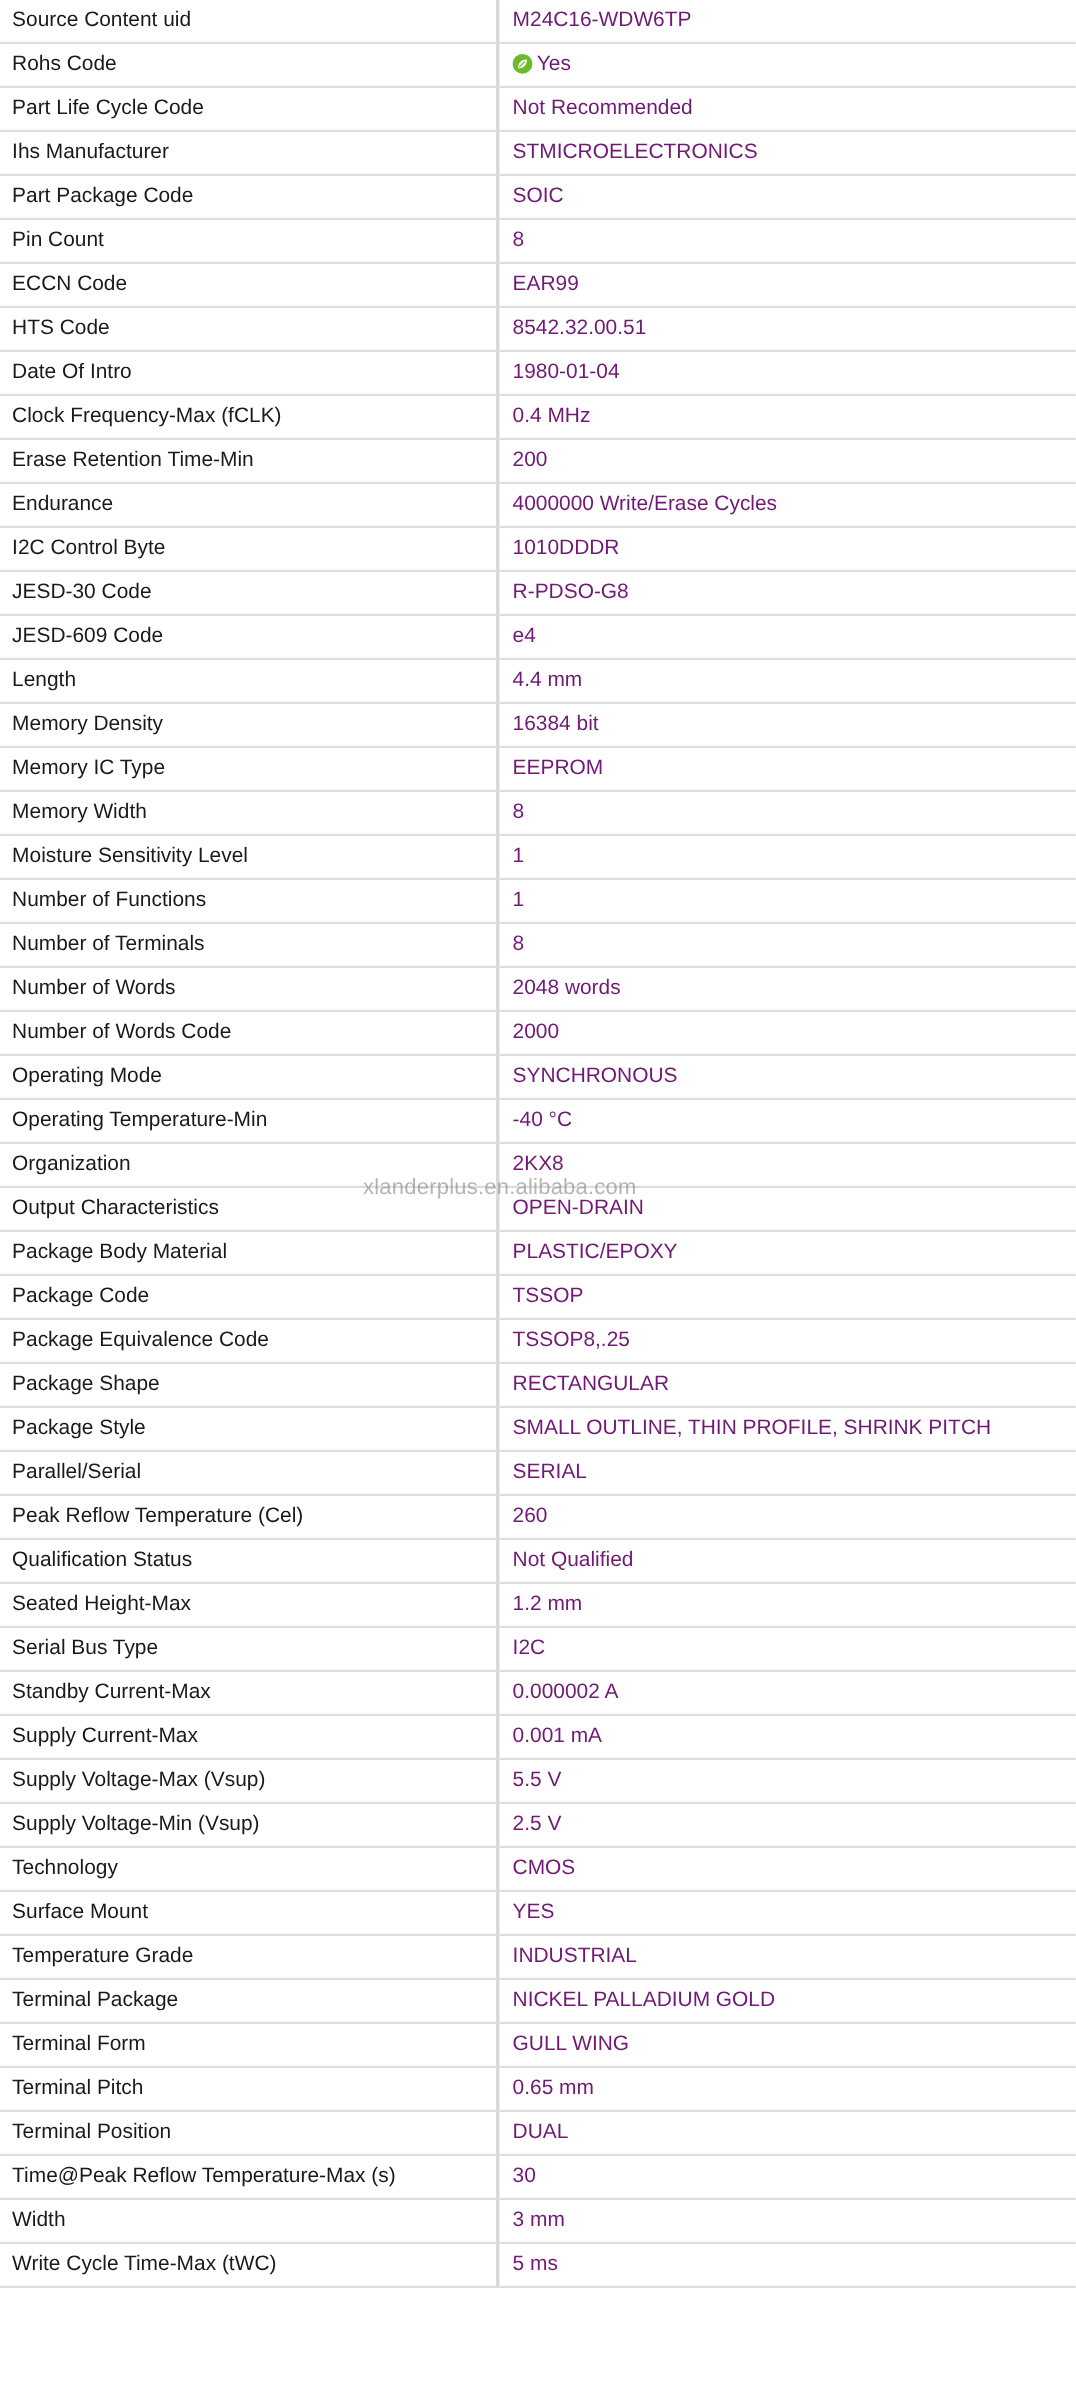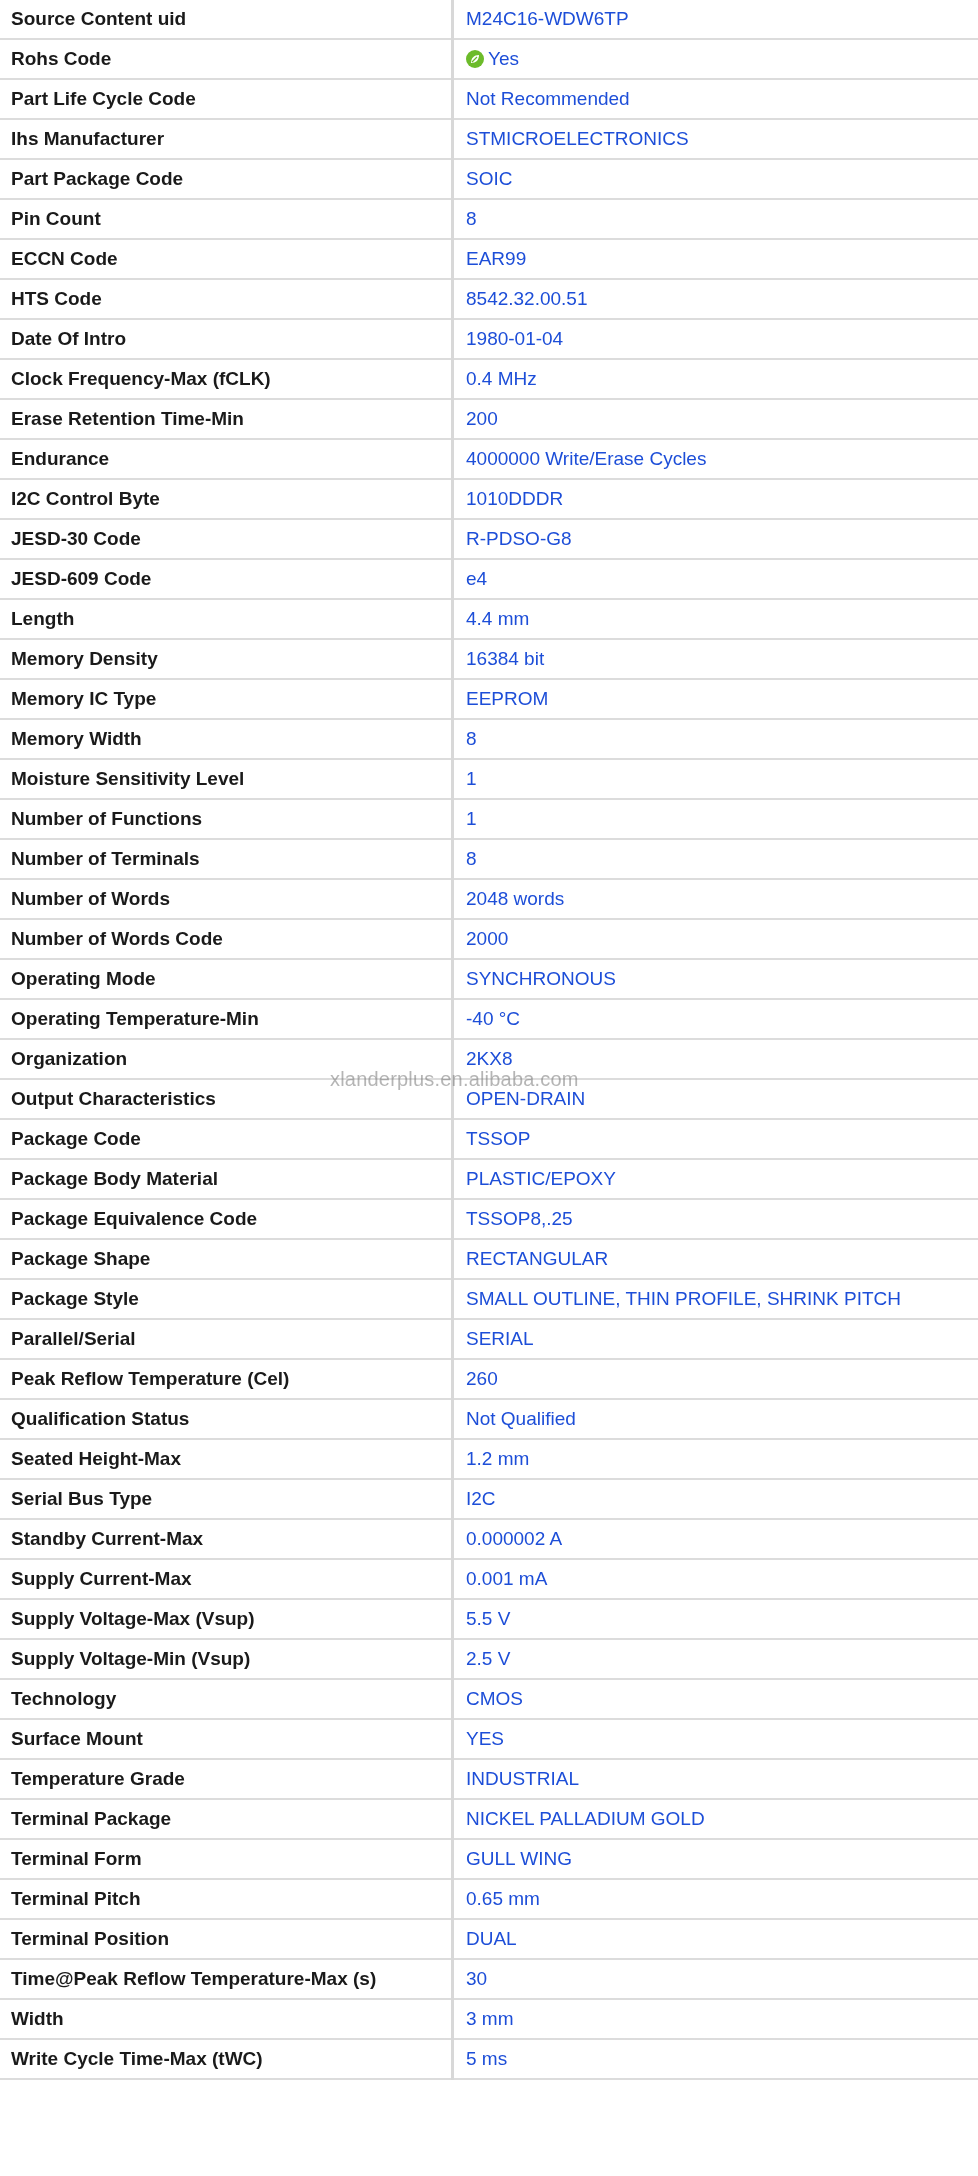--- a/index.html
+++ b/index.html
@@ -1,22 +1,22 @@
 <!DOCTYPE html>
 <html><head>
 <meta charset="utf-8">
 <style>
   html, body { margin:0; padding:0; background:#ffffff; }
   body { width:978px; height:2176px; position:relative; overflow:hidden;
          font-family:"Liberation Sans", sans-serif; color:#222; }
   table.specs { border-collapse:collapse; width:978px; table-layout:fixed; }
   table.specs td { height:38px; border-bottom:2px solid #dcdcdc; padding:0 0 0 11px;
                    font-size:19px; vertical-align:middle; white-space:nowrap; overflow:hidden; }
-  table.specs td.k { width:440px; font-weight:bold; color:#1a1a1a; border-right:3px solid #d8d8d8; }
-  table.specs td.v { padding-left:12px; color:#1d4ed8; }
+  table.specs td.k { width:440px; font-weight:normal; color:#1a1a1a; border-right:3px solid #d8d8d8; }
+  table.specs td.v { padding-left:12px; color:#701a75; }
   .leaf { display:inline-block; width:18px; height:18px; border-radius:50%;
           background:#6cbb2a; vertical-align:-3px; margin-right:4px; position:relative; }
   .leaf svg { position:absolute; left:3px; top:3px; }
   .watermark { position:absolute; left:330px; top:1068px; font-size:20px; color:rgba(120,120,120,0.55);
                pointer-events:none; letter-spacing:0.2px; }
 </style>
 </head>
 <body>
 
 <table class="specs">
@@ -130,26 +130,26 @@
   </tr>
       <tr>
     <td class="k">Organization</td>
     <td class="v">2KX8</td>
   </tr>
       <tr>
     <td class="k">Output Characteristics</td>
     <td class="v">OPEN-DRAIN</td>
   </tr>
       <tr>
+    <td class="k">Package Body Material</td>
+    <td class="v">PLASTIC/EPOXY</td>
+  </tr>
+      <tr>
     <td class="k">Package Code</td>
     <td class="v">TSSOP</td>
-  </tr>
-      <tr>
-    <td class="k">Package Body Material</td>
-    <td class="v">PLASTIC/EPOXY</td>
   </tr>
       <tr>
     <td class="k">Package Equivalence Code</td>
     <td class="v">TSSOP8,.25</td>
   </tr>
       <tr>
     <td class="k">Package Shape</td>
     <td class="v">RECTANGULAR</td>
   </tr>
       <tr>

